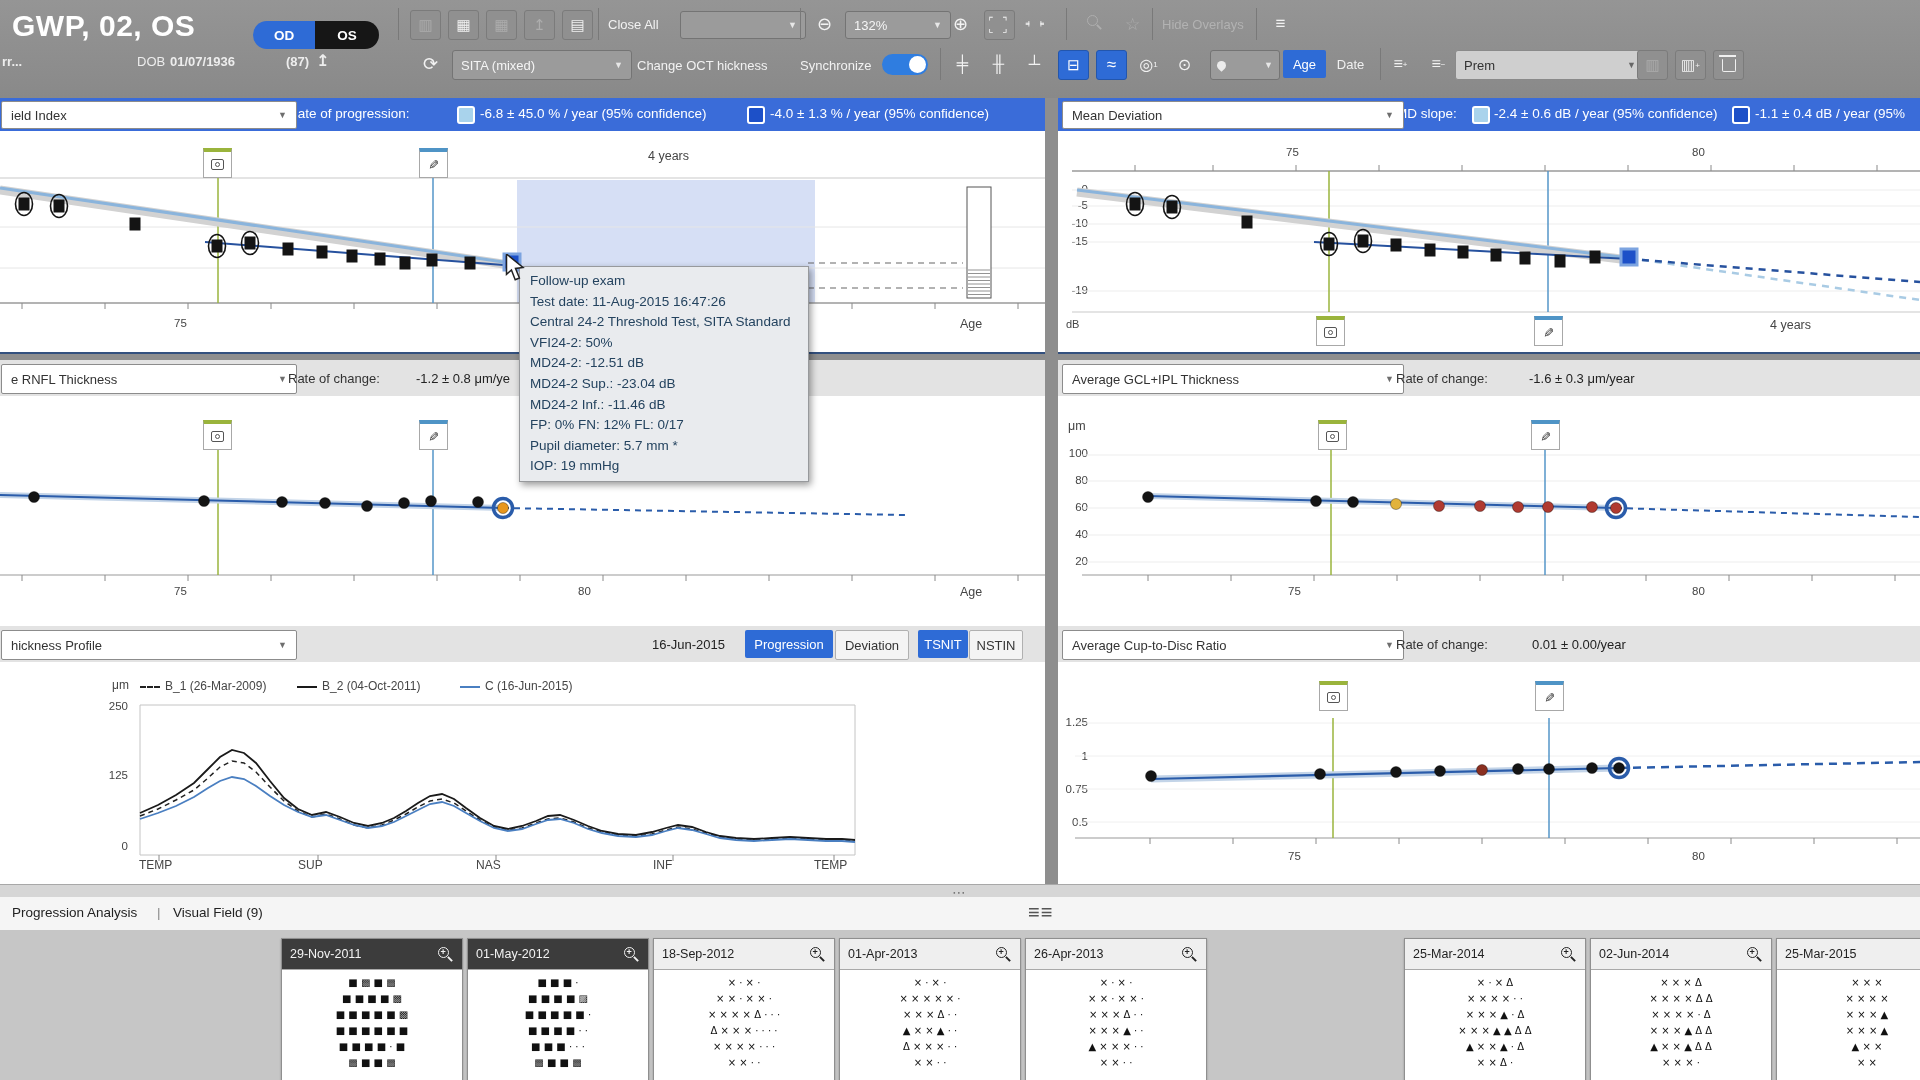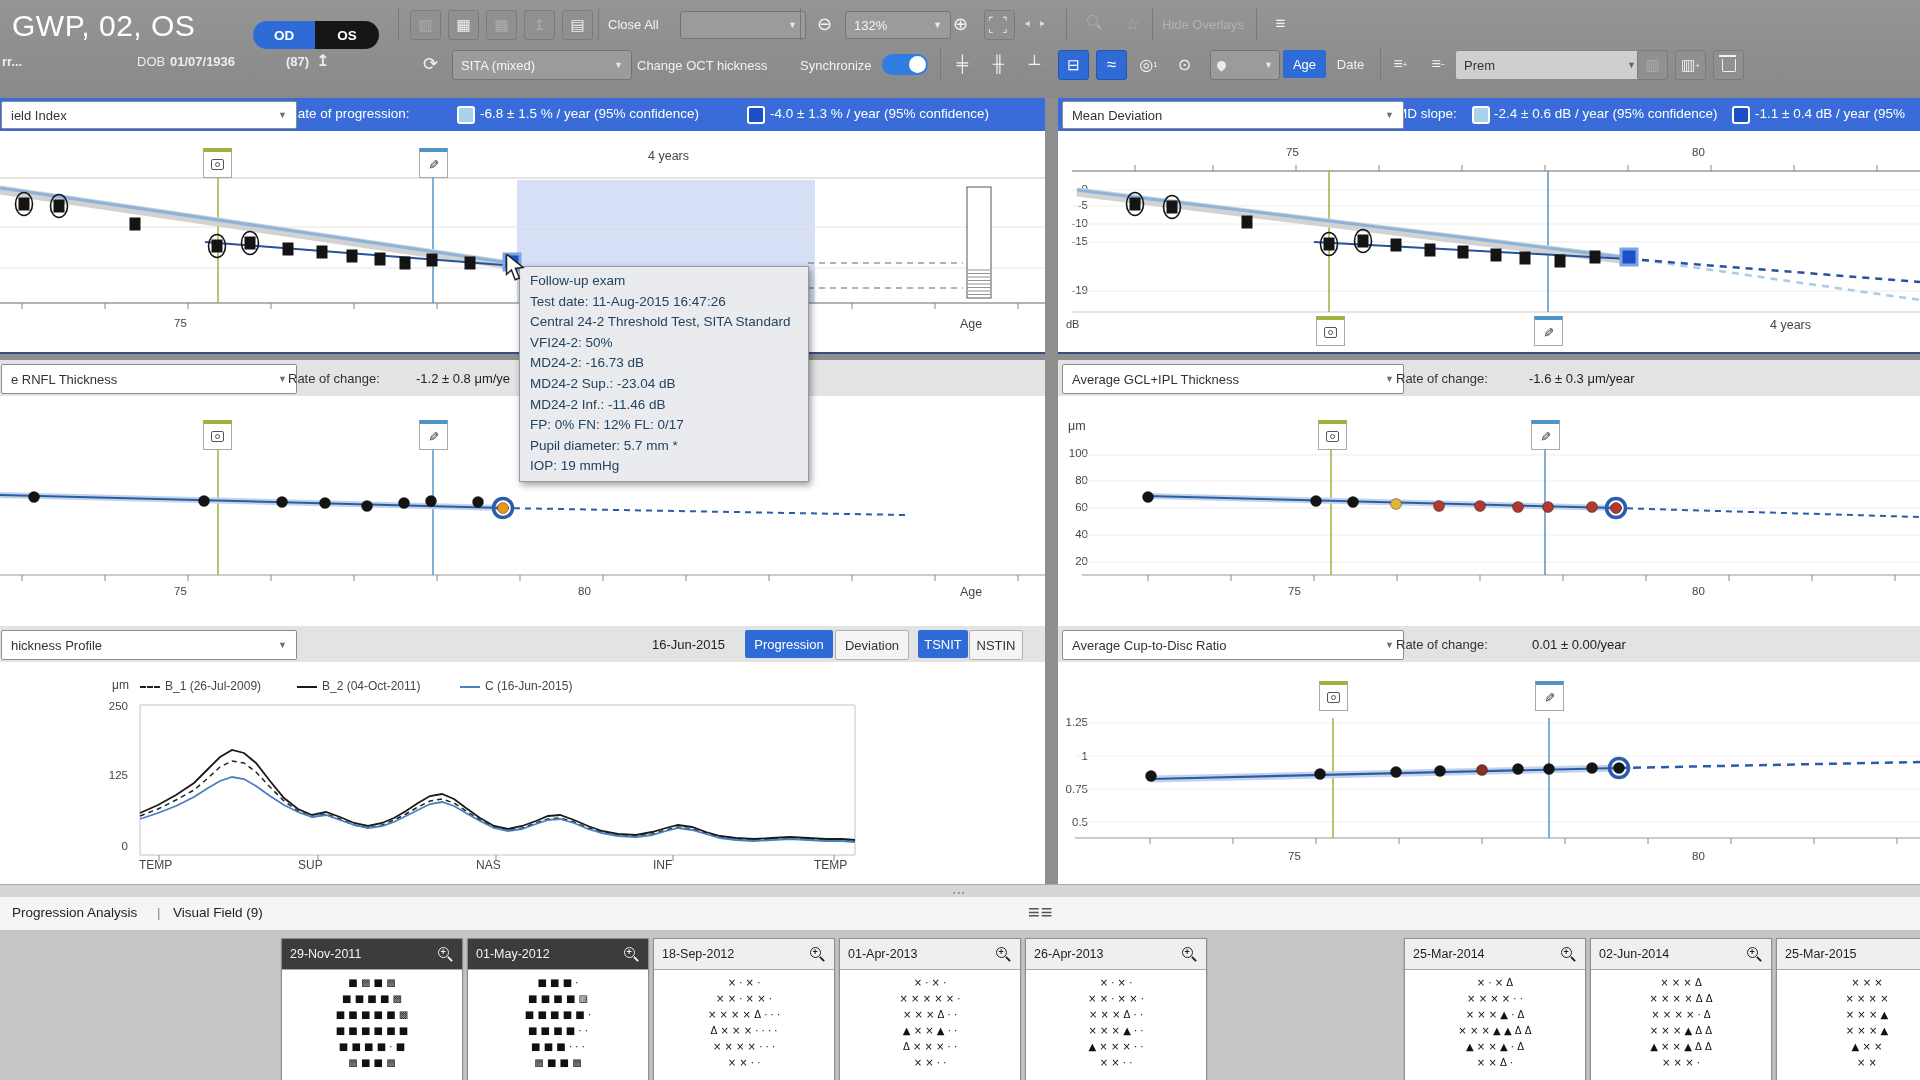--- a/index.html
+++ b/index.html
@@ -1,19 +1,19 @@
 <!DOCTYPE html>
 <html><head>
 <meta charset="utf-8">
 <style>
   html,body{margin:0;padding:0;background:#6e6e6e}
   #app{position:relative;width:1920px;height:1080px;overflow:hidden;background:#8e8e8e;
        font-family:"Liberation Sans","DejaVu Sans",sans-serif;-webkit-font-smoothing:antialiased}
   .abs{position:absolute}
-  .ttl{color:#fff;font-size:30px;font-weight:400;letter-spacing:.5px}
+  .ttl{color:#fff;font-size:30px;font-weight:700;letter-spacing:.5px}
   .sub{color:#ededed;font-size:13px}
   .pill{display:flex;align-items:center;justify-content:center;color:#fff;font-size:13.5px;font-weight:bold}
   .tbtn{width:29px;height:28px;border:1px solid #7b7b7b;border-radius:3px;background:#909090;color:#f2f2f2;
         display:flex;align-items:center;justify-content:center;font-size:15px}
   .tbtn.dis{color:#adadad}
   .tbtn.blue{background:#2e6bd6;border-color:#2356ad;color:#fff}
   .tsep{width:1px;background:#797979}
   .combo{background:#9b9b9b;border:1px solid #747474;border-radius:3px;color:#f5f5f5;font-size:13px;
          display:flex;align-items:center;justify-content:space-between;padding:0 8px}
   .combo .car,.wcombo .car{font-size:9px;color:inherit;opacity:.85}
@@ -215,21 +215,21 @@
     </div>
 
   <div class="abs bluebar" style="left:0;top:98px;width:1045px;height:33px"></div>
   <div class="abs bluebar" style="left:1058px;top:98px;width:862px;height:33px"></div>
   <div class="abs wcombo" style="left:1px;top:101px;width:276px;height:26px;z-index:5">
       <span>ield Index</span>
       <span class="car" style="color:#555">▼</span>
     </div>
   <div class="abs" style="left:288px;top:106px;color:#fff;font-size:13.5px">Rate of progression:</div>
   <span class="abs sw" style="left:457px;top:106px;background:#a9d3ec"></span>
-  <div class="abs" style="left:480px;top:106px;color:#fff;font-size:13.5px">-6.8 ± 1.5 % / year (95% confidence)</div>
+  <div class="abs" style="left:480px;top:106px;color:#fff;font-size:13.5px">-6.8 ± 45.0 % / year (95% confidence)</div>
   <span class="abs sw" style="left:747px;top:106px;background:#1d50c8"></span>
   <div class="abs" style="left:770px;top:106px;color:#fff;font-size:13.5px">-4.0 ± 1.3 % / year (95% confidence)</div>
   <div class="abs wcombo" style="left:1062px;top:101px;width:322px;height:26px;z-index:5">
       <span>Mean Deviation</span>
       <span class="car" style="color:#555">▼</span>
     </div>
   <div class="abs" style="left:1396px;top:106px;color:#fff;font-size:13.5px">MD slope:</div>
   <span class="abs sw" style="left:1472px;top:106px;background:#a9d3ec"></span>
   <div class="abs" style="left:1494px;top:106px;color:#fff;font-size:13.5px">-2.4 ± 0.6 dB / year (95% confidence)</div>
   <span class="abs sw" style="left:1732px;top:106px;background:#1d50c8"></span>
@@ -492,21 +492,21 @@
       <span class="car" style="color:#555">▼</span>
     </div>
   <div class="abs lbl" style="left:1396px;top:637px">Rate of change:</div>
   <div class="abs val" style="left:1532px;top:637px">0.01 ± 0.00/year</div>
 
   <div class="abs wht" style="left:0;top:662px;width:1045px;height:222px"></div>
   <div class="abs wht" style="left:1058px;top:662px;width:862px;height:222px"></div>
 
   <div class="abs tickl" style="left:112px;top:678px;width:24px;font-size:12px">μm</div>
   <div class="abs" style="left:140px;top:686px;width:20px;border-top:2px dashed #222"></div>
-  <div class="abs tickl" style="left:165px;top:679px;width:130px;text-align:left;font-size:12px">B_1 (26-Jul-2009)</div>
+  <div class="abs tickl" style="left:165px;top:679px;width:130px;text-align:left;font-size:12px">B_1 (26-Mar-2009)</div>
   <div class="abs" style="left:297px;top:686px;width:20px;border-top:2px solid #1a1a1a"></div>
   <div class="abs tickl" style="left:322px;top:679px;width:130px;text-align:left;font-size:12px">B_2 (04-Oct-2011)</div>
   <div class="abs" style="left:460px;top:686px;width:20px;border-top:2px solid #4a7fc1"></div>
   <div class="abs tickl" style="left:485px;top:679px;width:120px;text-align:left;font-size:12px">C (16-Jun-2015)</div>
 
   <svg id="c-tsnit" class="chart" style="left:0;top:695px" width="1045" height="175">
       <polyline points="140,10 855,10 855,160 140,160 140,10" stroke="#c4c4c4" stroke-width="1" fill="none"></polyline>
       <polyline points="140,121 158,114 176,105 194,95 208,83 220,72 232,66 244,68 256,77 270,92 284,106 298,116 312,122 326,119 340,124 354,130 368,133 382,130 394,125 406,119 418,112 430,106 442,104 454,108 466,116 480,125 494,132 508,135 522,133 536,128 548,124 560,123 574,127 588,133 602,137 618,140 636,141 652,139 666,135 678,132 692,134 706,138 720,142 736,144 754,145 772,144 790,143 808,144 826,145 842,145 855,146" stroke="#222222" stroke-width="1.5" fill="none" stroke-dasharray="5 4"></polyline>
       <polyline points="140,118 158,110 176,100 194,88 208,74 220,62 232,55 244,58 256,68 270,86 284,103 298,114 312,120 326,117 340,122 354,128 368,131 382,128 394,123 406,116 418,108 430,101 442,99 454,104 466,113 480,123 494,131 508,134 522,131 536,126 548,121 560,120 574,125 588,131 602,136 618,139 636,140 652,137 666,133 678,130 692,132 706,137 720,141 736,143 754,144 772,143 790,142 808,143 826,144 842,144 855,145" stroke="#1a1a1a" stroke-width="1.8" fill="none"></polyline>
       <polyline points="140,124 158,118 176,111 194,102 208,93 220,86 232,82 244,84 256,91 270,101 284,110 298,117 312,122 326,120 340,125 354,130 368,133 382,131 394,127 406,121 418,115 430,109 442,107 454,111 466,118 480,126 494,133 508,136 522,134 536,129 548,125 560,124 574,128 588,134 602,138 618,141 636,142 652,140 666,136 678,133 692,135 706,139 720,143 736,145 754,146 772,145 790,144 808,145 826,146 842,146 855,147" stroke="#4a7fc1" stroke-width="1.8" fill="none"></polyline>
@@ -568,21 +568,21 @@
   <div class="abs tickr" style="left:1056px;top:783px;width:32px">0.75</div>
   <div class="abs tickr" style="left:1056px;top:816px;width:32px">0.5</div>
   <div class="abs tickl" style="left:1288px;top:850px;width:20px">75</div>
   <div class="abs tickl" style="left:1692px;top:850px;width:20px">80</div>
 
   <div class="abs tooltip" style="left:519px;top:266px;width:268px">
     <div>Follow-up exam</div>
     <div>Test date: 11-Aug-2015 16:47:26</div>
     <div>Central 24-2 Threshold Test, SITA Standard</div>
     <div>VFI24-2: 50%</div>
-    <div>MD24-2: -16.73 dB</div>
+    <div>MD24-2: -12.51 dB</div>
     <div>MD24-2 Sup.: -23.04 dB</div>
     <div>MD24-2 Inf.: -11.46 dB</div>
     <div>FP: 0%    FN: 12%  FL: 0/17</div>
     <div>Pupil diameter: 5.7 mm *</div>
     <div>IOP: 19 mmHg</div>
   </div>
   <svg class="abs" style="left:505px;top:254px;z-index:60" width="24" height="30" viewBox="0 0 16 20">
     <polygon points="1,0 12,9 7,9.6 9.6,16 6.8,17.2 4.3,10.7 1,13.6" fill="#ffffff" stroke="#222" stroke-width="1"></polygon>
   </svg>
 

